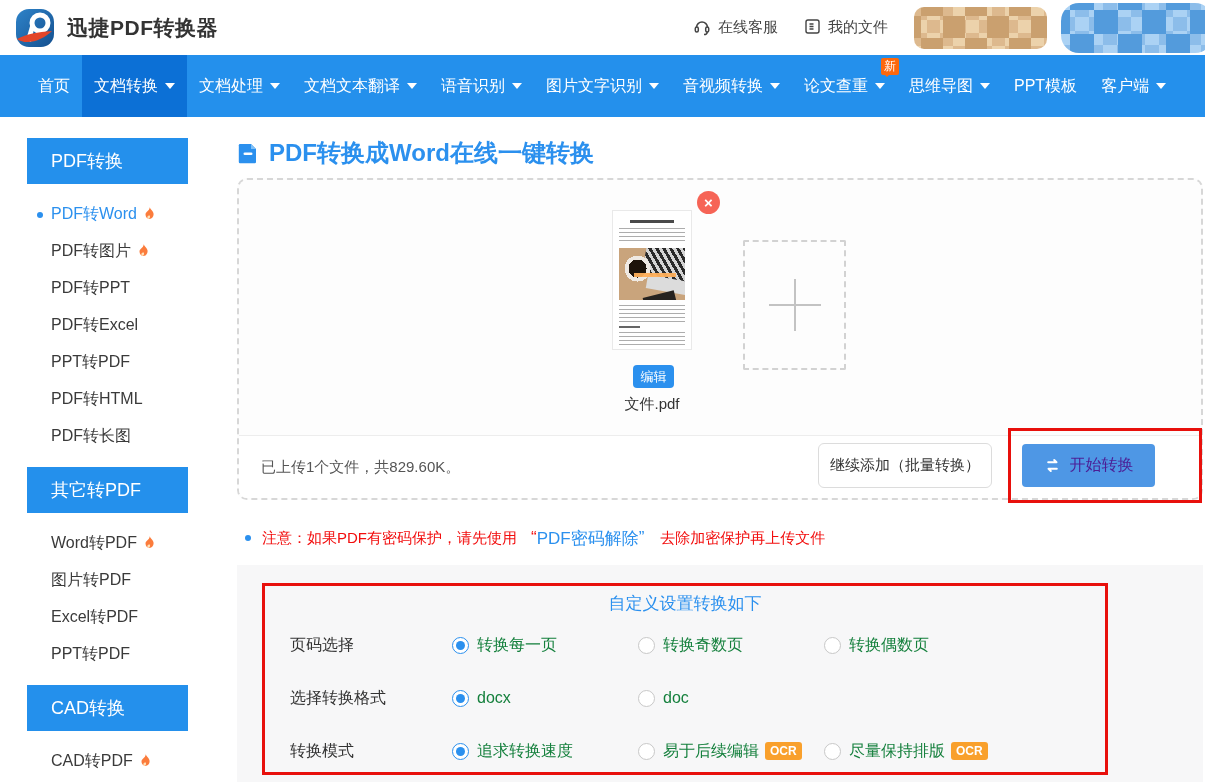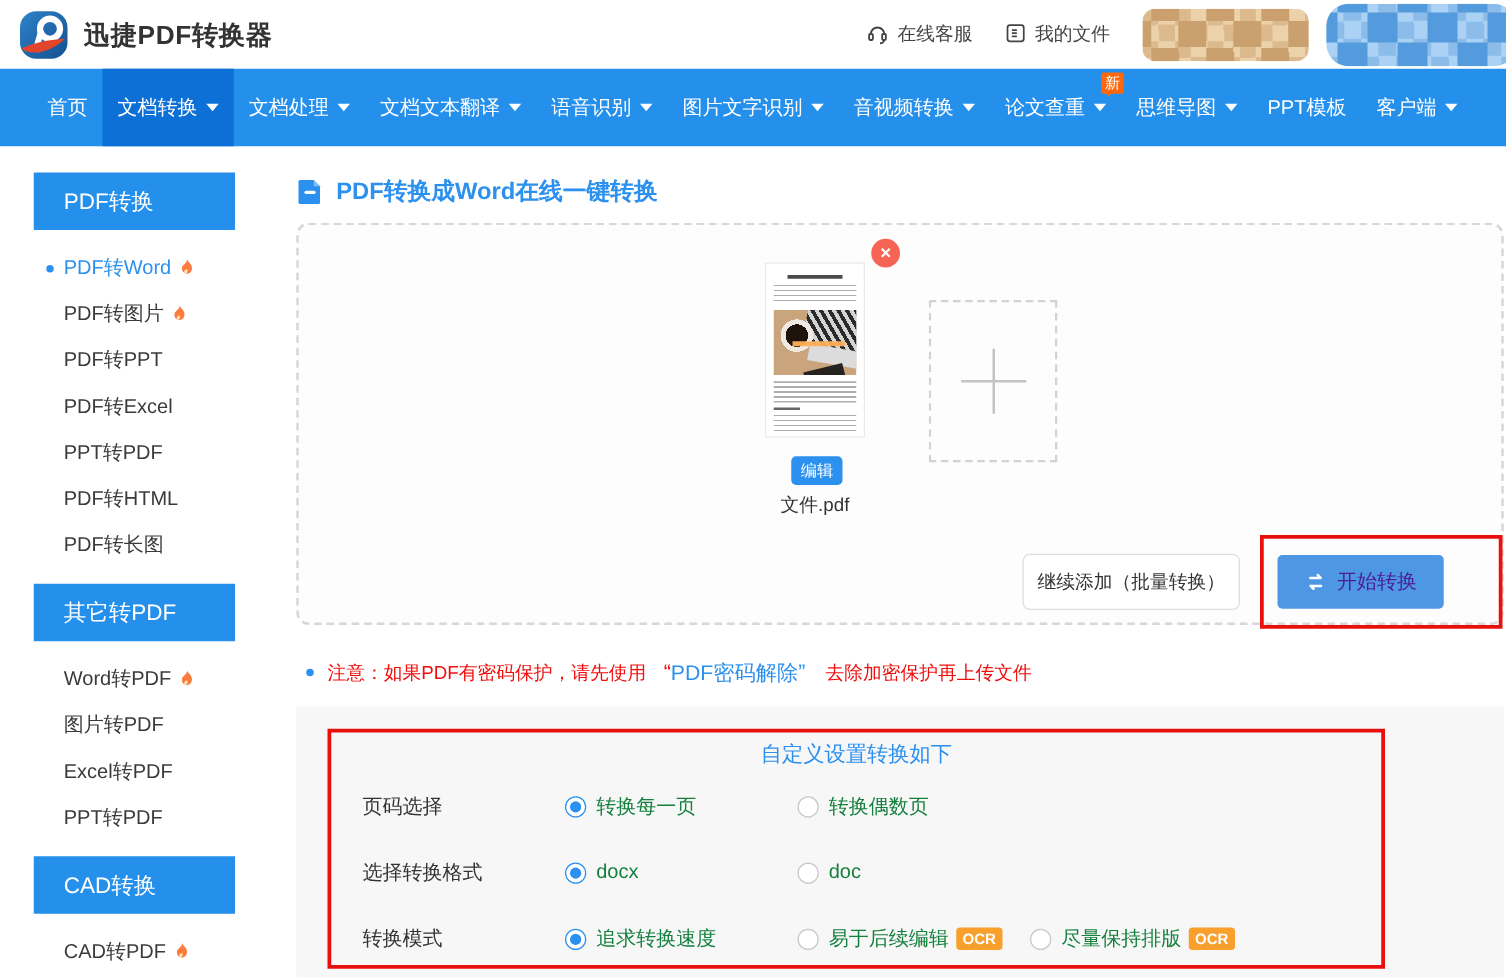--- a/index.html
+++ b/index.html
@@ -35,21 +35,21 @@
   .sidebar{width:161px;margin-left:27px;padding-top:21px;flex:none;}
   .side-header{height:46px;background:var(--nav-bg);color:#fff;font-size:18px;display:flex;align-items:center;padding-left:24px;margin-bottom:12px;cursor:default;}
   .side-items{margin-bottom:12px;}
   .side-item{height:37px;display:flex;align-items:center;padding-left:24px;font-size:16px;color:#3a3a3a;position:relative;cursor:pointer;}
   .side-item.active{color:var(--accent);}
   .side-item.active::before{content:'';position:absolute;left:10px;top:16px;width:6px;height:6px;border-radius:50%;background:var(--accent);}
   .flame{margin-left:6px;flex:none;}
   
   .main{width:966px;margin-left:49px;position:relative;}
   .page-title-row{margin-top:23px;display:flex;align-items:center;gap:10px;height:26px;}
-  .page-title{font-size:19px;font-weight:bold;color:var(--accent);}
+  .page-title{font-size:24px;font-weight:bold;color:var(--accent);}
   .upload-box{margin-top:12px;height:322px;border:2px dashed #d7d7d7;border-radius:10px;background:#fdfdfd;position:relative;}
   .file-thumb{position:absolute;left:373px;top:30px;width:80px;height:140px;background:#fff;border:1px solid #e9e9e9;padding:8px 6px 6px;cursor:pointer;}
   .t-title{height:3px;width:68%;margin:1px auto 5px;background:#4a4a4a;}
   .t-lines{height:15px;background:repeating-linear-gradient(#adadad 0 1px, transparent 1px 4px);}
   .t-photo{height:52px;margin:5px 0;position:relative;background:#c9a47c;overflow:hidden;}
   .t-laptop{position:absolute;right:-8px;top:-10px;width:48px;height:40px;transform:rotate(10deg);
     background:repeating-linear-gradient(50deg,#2a2a2a 0 3px,#d4d4d4 3px 6px);}
   .t-laptop2{position:absolute;right:-6px;top:26px;width:44px;height:18px;transform:rotate(10deg);background:#dcdcdc;}
   .t-cup{position:absolute;left:5px;top:7px;width:27px;height:27px;border-radius:50%;
     background:radial-gradient(circle at 50% 50%, #1d130a 0 9px, #efe9e2 9px 13px, rgba(240,235,228,.0) 13px);}
@@ -272,20 +272,23 @@
         <div class="t-lines" style="height:17px"></div>
         <div class="t-sub"></div>
         <div class="t-lines" style="height:13px"></div>
       </div>
       <div class="close-btn">×</div>
       <button class="edit-btn">编辑</button>
       <div class="filename">文件.pdf</div>
       <div class="plus-box">
         <div class="plus"></div>
       </div>
+      <div class="upload-footer">
+        <span class="upload-status">已上传1个文件，共829.60K。</span>
+      </div>
       <button class="add-btn">继续添加（批量转换）</button>
       <div class="red-rect"></div>
       <button class="convert-btn">
         <svg width="17" height="15" viewBox="0 0 17 15" fill="none" stroke="#fff" stroke-width="2" stroke-linecap="round" stroke-linejoin="round">
           <path d="M4.2 4.3h8.3M12.5 4.3 10.2 2M12.8 10.7H4.5M4.5 10.7 6.8 13"></path>
         </svg>
         <span>开始转换</span>
       </button>
     </div>
 
@@ -302,20 +305,24 @@
       <div class="red-rect2"></div>
       <div class="settings-title">自定义设置转换如下</div>
     <div class="set-row" style="top: 68px;">
           <span class="set-label">页码选择</span>
           <span class="opt">
             <span class="radio checked"></span>
             <span class="opt-label">转换每一页</span>
           </span>
           <span class="opt">
             <span class="radio"></span>
+            <span class="opt-label">转换奇数页</span>
+          </span>
+          <span class="opt">
+            <span class="radio"></span>
             <span class="opt-label">转换偶数页</span>
           </span>
         </div>
         <div class="set-row" style="top: 121px;">
           <span class="set-label">选择转换格式</span>
           <span class="opt">
             <span class="radio checked"></span>
             <span class="opt-label">docx</span>
           </span>
           <span class="opt">

